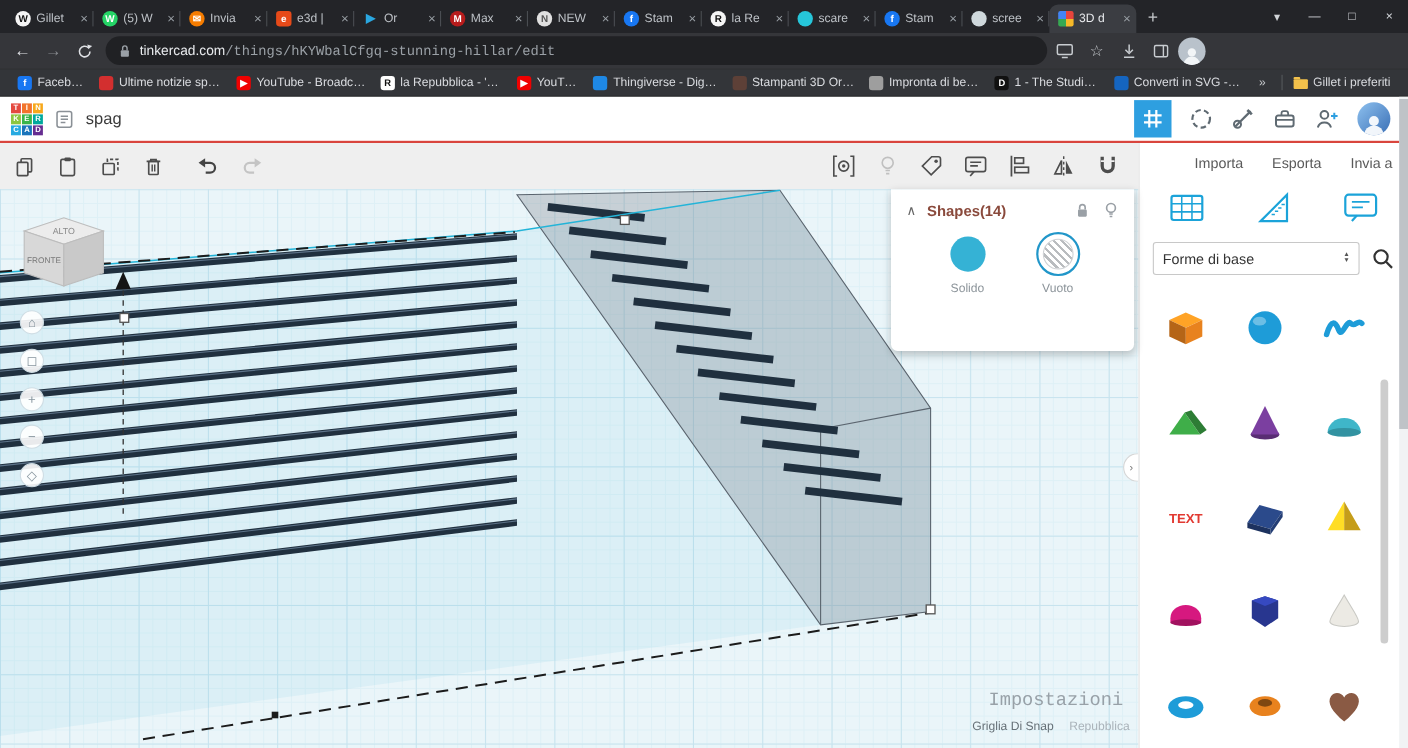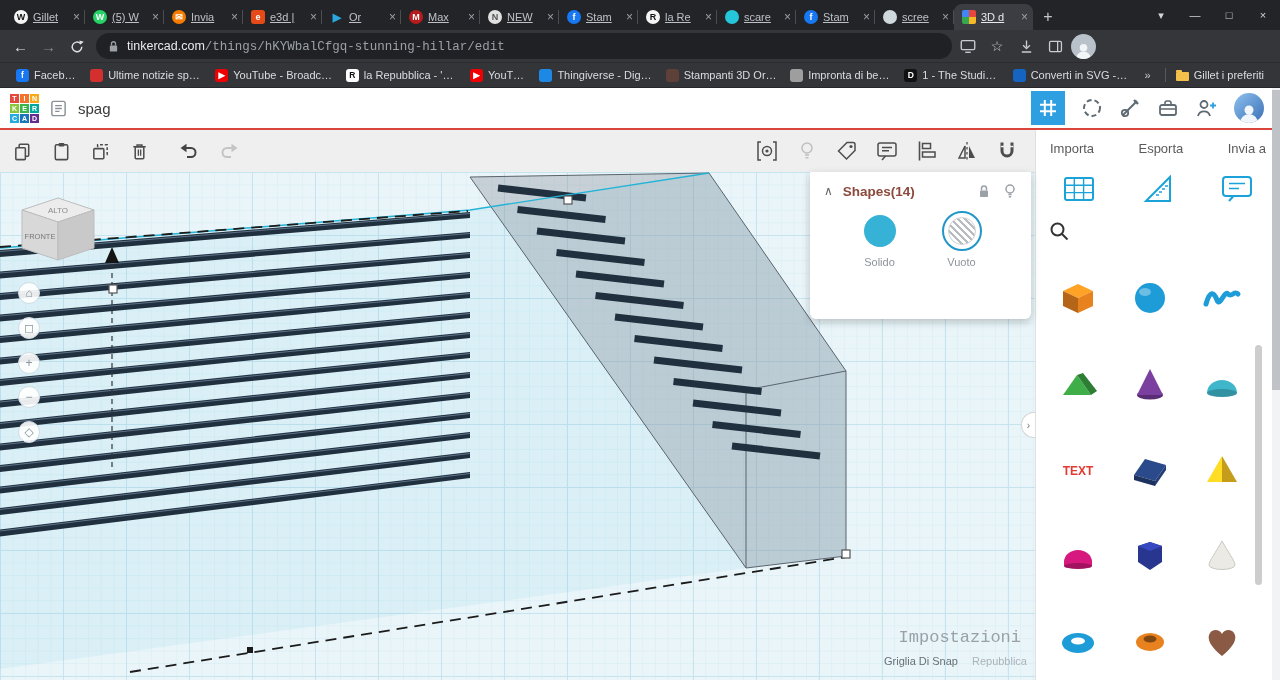--- a/index.html
+++ b/index.html
@@ -6,21 +6,21 @@
   .stage{position:relative;width:1280px;height:680px;background:#ffffff;font-family:"Liberation Sans",sans-serif;overflow:hidden;}
 
   
   .tabstrip{position:absolute;top:0;left:0;right:0;height:30px;background:#232428;display:flex;align-items:flex-end;}
   .tabs{display:flex;height:26px;margin-left:6px;}
   .tab{position:relative;width:79px;height:26px;border-radius:8px 8px 0 0;display:flex;align-items:center;padding:0 5px 0 8px;gap:5px;color:#bdc1c6;font-size:11px;box-sizing:border-box;}
   .tab.active{background:#3b3d42;color:#e8eaed;}
   .tab:not(.active)::after{content:"";position:absolute;right:0;top:6px;height:14px;width:1px;background:#4a4d52;}
   .fav{width:14px;height:14px;border-radius:50%;flex:none;display:flex;align-items:center;justify-content:center;font-size:9px;font-weight:bold;line-height:1;}
   .fav.quad{border-radius:2px;background:conic-gradient(#e8453c 0 25%,#f7b928 25% 50%,#36a852 50% 75%,#4285f4 75%);}
-  .tlabel{flex:1;white-space:nowrap;overflow:hidden;text-decoration:underline;}
+  .tlabel{flex:1;white-space:nowrap;overflow:hidden;}
   .tclose{font-size:12px;color:#9aa0a6;flex:none;}
   .newtab{width:26px;height:26px;color:#c4c7cb;font-size:16px;display:flex;align-items:center;justify-content:center;margin-left:2px;}
   .winctl{margin-left:auto;display:flex;align-items:center;height:30px;color:#d2d5d9;}
   .winctl span{width:34px;text-align:center;font-size:11px;}
 
   
   .navbar{position:absolute;top:30px;left:0;right:0;height:32px;background:#35363a;display:flex;align-items:center;padding:0 6px 0 8px;gap:3px;box-sizing:border-box;}
   .nbtn{width:25px;height:25px;color:#dfe1e5;display:flex;align-items:center;justify-content:center;font-size:15px;flex:none;}
   .nbtn.dim{color:#86898d;}
   .omnibox{height:26px;width:856px;background:#202124;border-radius:13px;display:flex;align-items:center;padding:0 12px;gap:8px;color:#e8eaed;font-size:12.5px;box-sizing:border-box;flex:none;margin-left:4px;}
@@ -50,21 +50,21 @@
   .hdravatar{width:30px;height:30px;border-radius:50%;background:linear-gradient(135deg,#8ec1ef,#3a6fb5);display:flex;align-items:flex-end;justify-content:center;overflow:hidden;flex:none;}
   .redline{position:absolute;top:128px;left:0;right:0;height:2px;background:#d9453d;}
 
   
   .toolbar{position:absolute;top:130px;left:0;width:1035px;height:42px;background:#efefef;display:flex;align-items:center;padding:0 12px;gap:18px;box-sizing:border-box;}
   .tbtn{display:flex;align-items:center;justify-content:center;}
   .tb-right{margin-left:auto;display:flex;gap:16px;margin-right:4px;}
 
   
   .rightpanel{position:absolute;top:130px;left:1035px;width:245px;height:550px;background:#fff;border-left:1px solid #e0e0e0;box-sizing:border-box;}
-  .actions{display:flex;justify-content:space-between;padding:11px 14px 0;font-size:13px;color:#5a5a5a;}
+  .actions{display:flex;justify-content:space-between;padding:11px 14px 0;font-size:13px;color:#5a5a5a;margin-left:36px;}
   .panelicons{display:flex;justify-content:space-between;padding:18px 26px 0;}
   .dropdownrow{display:flex;align-items:center;margin:16px 12px 0 12px;gap:10px;}
   .select{flex:1;height:30px;border:1px solid #c8c8c8;border-radius:3px;display:flex;align-items:center;padding:0 8px;font-size:13px;color:#333;justify-content:space-between;box-sizing:border-box;}
   .updown{display:flex;flex-direction:column;font-size:6px;color:#555;line-height:5px;}
   .shapegrid{position:absolute;left:10px;top:138px;width:212px;display:grid;grid-template-columns:repeat(3,64px);column-gap:8px;row-gap:26px;}
   .tile{width:64px;height:60px;display:flex;align-items:center;justify-content:center;}
   .sb-thumb{position:absolute;left:219px;top:215px;width:7px;height:240px;background:#cdcdcd;border-radius:4px;}
 
   
   .canvas{position:absolute;top:172px;left:0;width:1035px;height:508px;
@@ -526,20 +526,27 @@
       </span>
       <span>
         <svg width="34" height="30" viewBox="0 0 34 30">
             <rect x="3" y="3" width="28" height="19" rx="3" fill="none" stroke="#1ba3d9" stroke-width="2"></rect>
             <path d="M9 27 l4.5 -5" stroke="#1ba3d9" stroke-width="2"></path>
             <path d="M9 9.5 h16 M9 14.5 h10" stroke="#1ba3d9" stroke-width="1.6"></path>
           </svg>
       </span>
     </div>
     <div class="dropdownrow">
+      <div class="select">
+        <span>Forme di base</span>
+        <span class="updown">
+            <span>▲</span>
+            <span>▼</span>
+          </span>
+      </div>
       <span>
         <svg width="22" height="22" viewBox="0 0 22 22">
             <circle cx="9.5" cy="9.5" r="6" fill="none" stroke="#333333" stroke-width="2"></circle>
             <line x1="14" y1="14" x2="19.5" y2="19.5" stroke="#333333" stroke-width="2"></line>
           </svg>
       </span>
     </div>
     <div class="shapegrid" id="shapegrid">
         <div class="tile">
           <svg width="44" height="44" viewBox="0 0 44 44">

